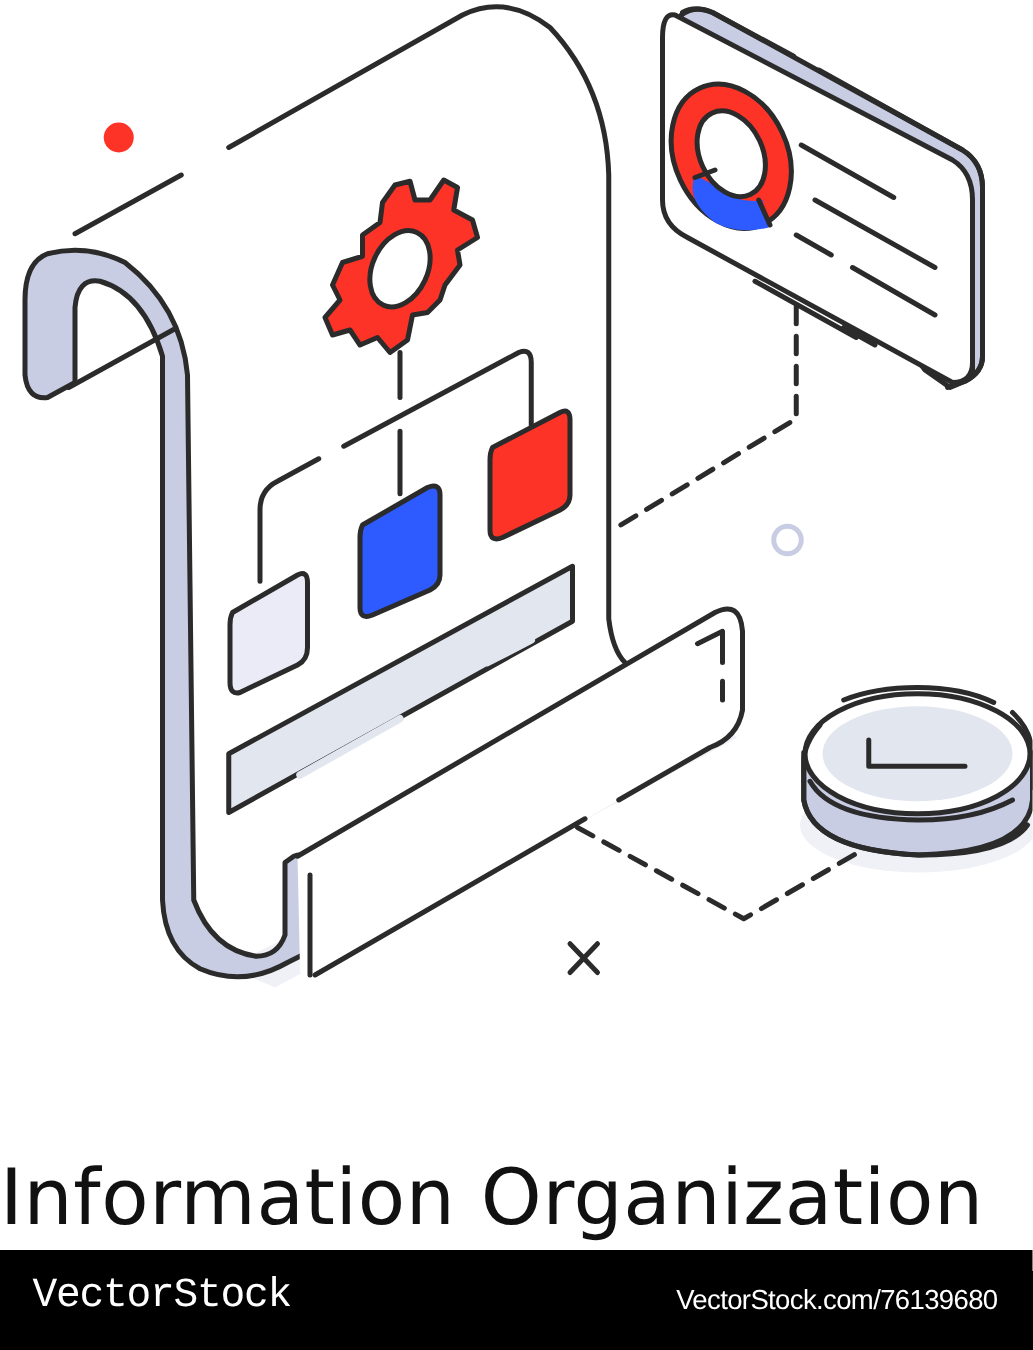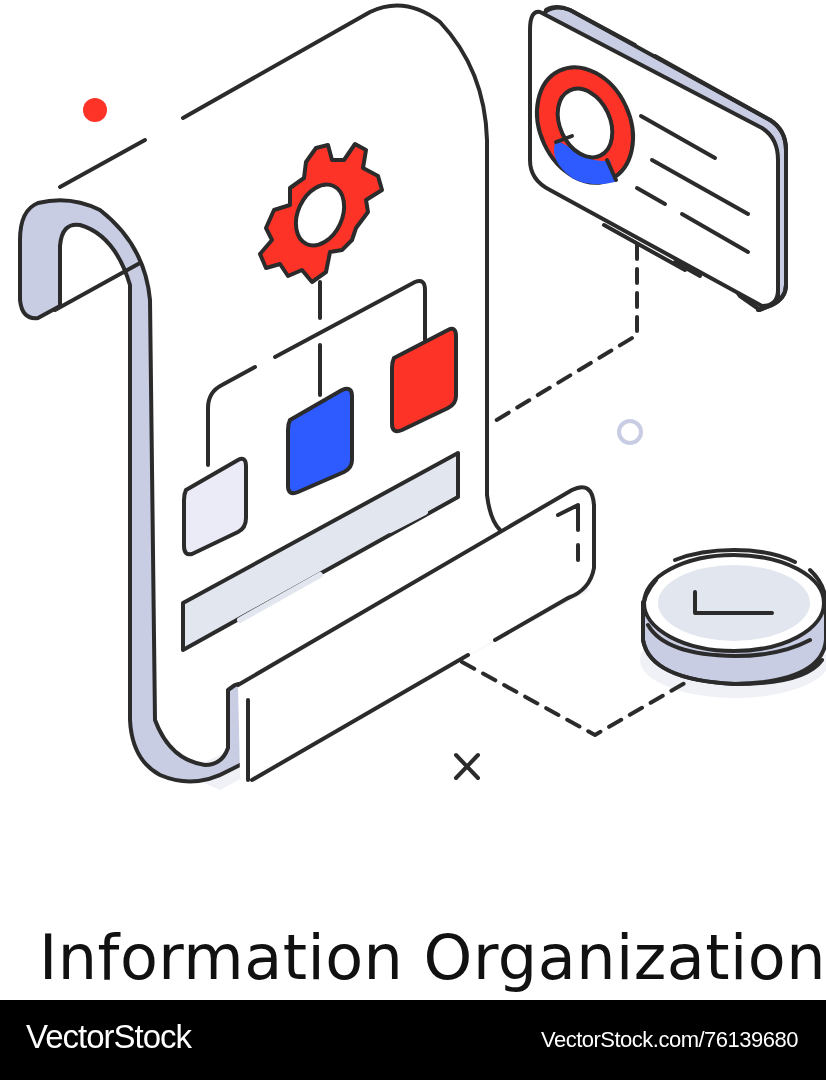--- a/index.html
+++ b/index.html
@@ -1,20 +1,20 @@
 <!DOCTYPE html>
 <html><head>
 <meta charset="utf-8">
 <style>
   html, body { margin: 0; padding: 0; background: #ffffff; }
   body { width: 826px; height: 1080px; position: relative; overflow: hidden; font-family: "DejaVu Sans", sans-serif; }
   .illustration { position: absolute; left: 0; top: 0; width: 826px; height: 900px; }
-  .caption { position: absolute; left: 0; top: 918px; width: 826px; height: 80px; font-family: "DejaVu Sans", sans-serif; font-size: 62px; line-height: 80px; color: #111111; white-space: nowrap; letter-spacing: 0.5px; text-align: right; padding-left: 0px; }
+  .caption { position: absolute; left: 0; top: 918px; width: 826px; height: 80px; font-family: "DejaVu Sans", sans-serif; font-size: 62px; line-height: 80px; color: #111111; white-space: nowrap; letter-spacing: 0.5px; text-align: left; padding-left: 0px; }
   .watermark { position: absolute; left: 0; top: 1000px; width: 826px; height: 80px; background: #000000; color: #ffffff; }
-  .wm-brand { position: absolute; left: 26px; top: 18px; font-family: Liberation Sans, sans-serif; font-size: 33px; letter-spacing: -1px; }
+  .wm-brand { position: absolute; left: 26px; top: 18px; font-family: Liberation Mono, monospace; font-size: 33px; letter-spacing: -1px; }
   .wm-id { position: absolute; right: 28px; top: 27px; font-family: "Liberation Sans", sans-serif; font-size: 22px; letter-spacing: -0.5px; }
 </style>
 </head>
 <body>
 
 <div class="illustration">
   <svg width="826" height="900" viewBox="0 0 826 900" xmlns="http://www.w3.org/2000/svg">
     <g fill="none" stroke="#2b2b2b" stroke-width="4" stroke-linecap="round" stroke-linejoin="round">
 
       <path d="M150 760 L540 560 L590 590 L220 790 Z" fill="#f0f1f6" stroke="none"></path>

